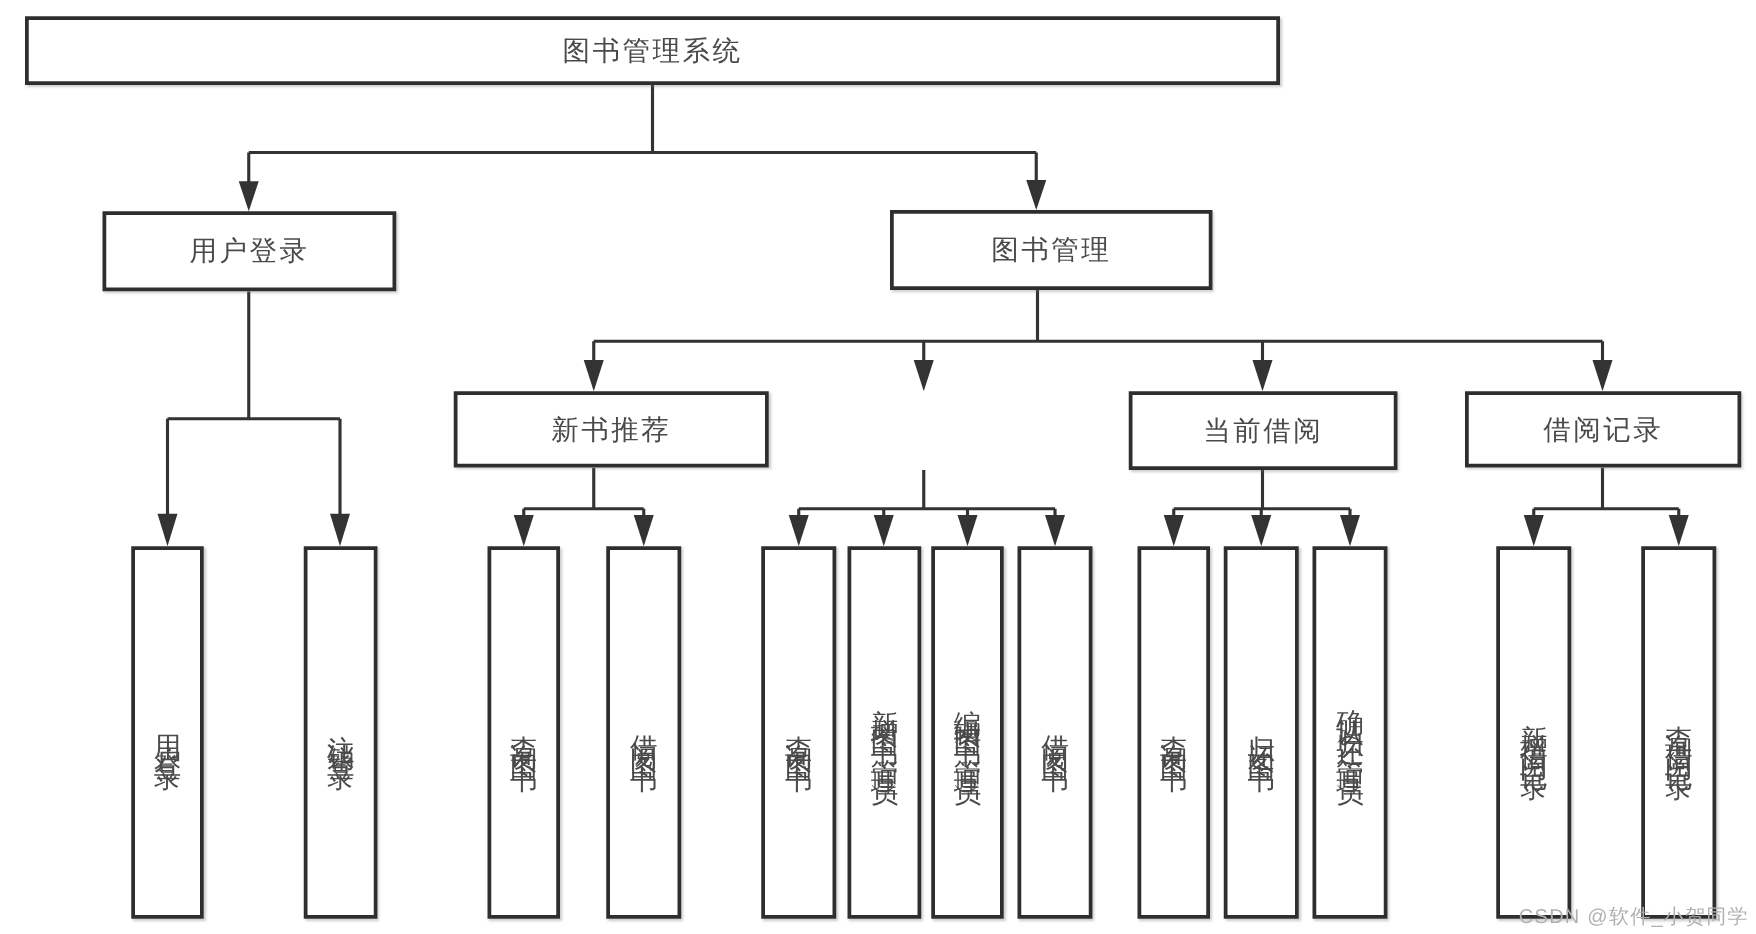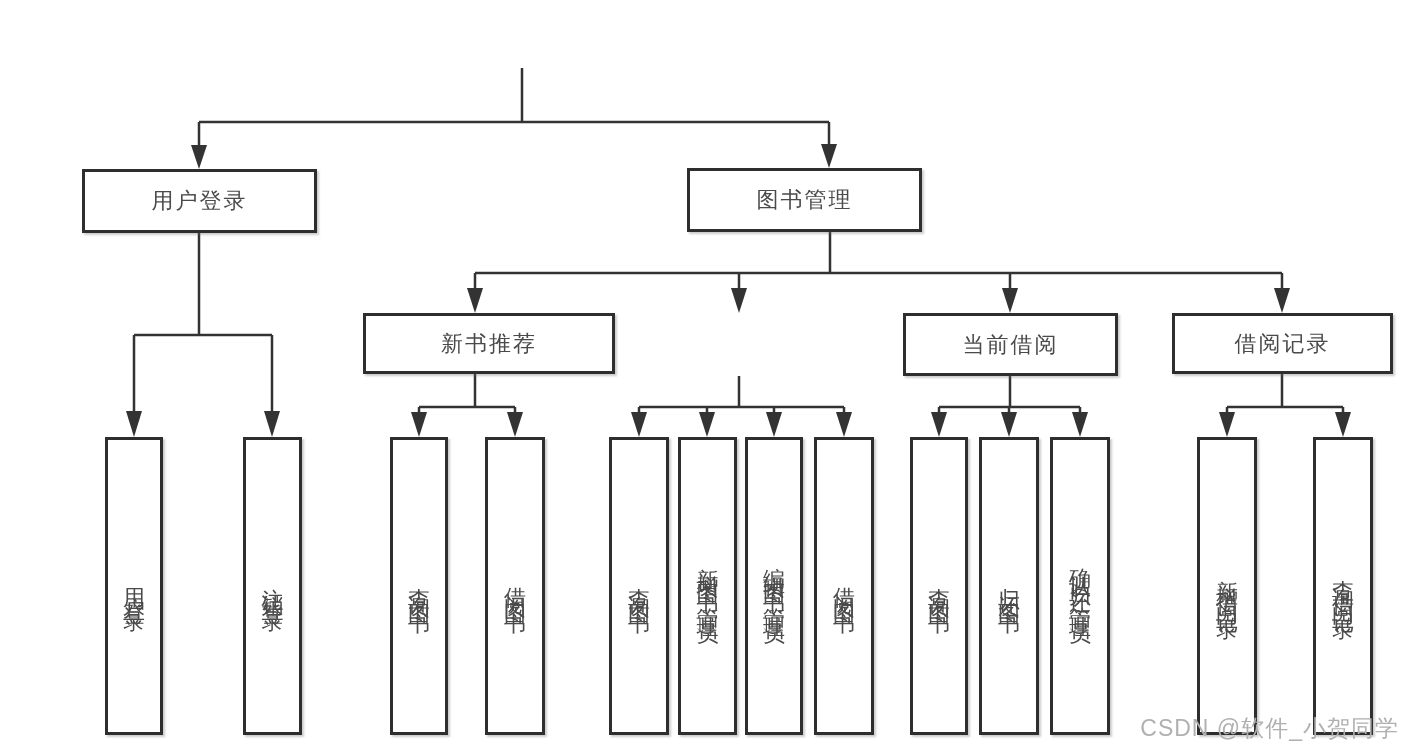--- a/index.html
+++ b/index.html
@@ -20,21 +20,21 @@
     box-shadow:1.5px 1.5px 2px rgba(110,110,110,0.35);
     z-index:1;white-space:nowrap;
   }
   .leaf{letter-spacing:0;}
   .leaf .vtxt{
     writing-mode:vertical-rl;line-height:1;letter-spacing:8px;
     font-size:22px;color:var(--text);
   }
   .watermark{
     position:absolute;right:6px;bottom:3px;z-index:2;
-    font-size:23px;letter-spacing:1px;color:var(--watermark);
+    font-size:16px;letter-spacing:1px;color:var(--watermark);
   }
 </style>
 </head>
 <body>
 
 <div id="stage">
 
   <svg id="wires" width="1405" height="747" viewBox="0 0 1405 747">
     <g>
       <path d="M522,68 V122 M199,122 H829 M199,122 V147 M829,122 V146"></path>
@@ -71,25 +71,28 @@
       <polygon points="1001,412 1017,412 1009,437"></polygon>
       <polygon points="1072,412 1088,412 1080,437"></polygon>
     </g>
     <g>
       <path d="M1282,374 V407 M1227,407 H1343 M1227,407 V414 M1343,407 V414"></path>
       <polygon points="1219,412 1235,412 1227,437"></polygon>
       <polygon points="1335,412 1351,412 1343,437"></polygon>
     </g>
   </svg>
 
+  <div class="box" style="left:20px;top:13px;width:1004px;height:55px">
+    <span>图书管理系统</span>
+  </div>
 
   <div class="box" style="left:82px;top:169px;width:235px;height:64px">
     <span>用户登录</span>
   </div>
-  <div class="box" style="left:687px;top:168px;width:235px;height:64px">
+  <div class="box" style="left:712px;top:168px;width:258px;height:64px">
     <span>图书管理</span>
   </div>
 
   <div class="box" style="left:363px;top:313px;width:252px;height:61px">
     <span>新书推荐</span>
   </div>
   <div class="box" style="left:903px;top:313px;width:215px;height:63px">
     <span>当前借阅</span>
   </div>
   <div class="box" style="left:1172px;top:313px;width:221px;height:61px">

